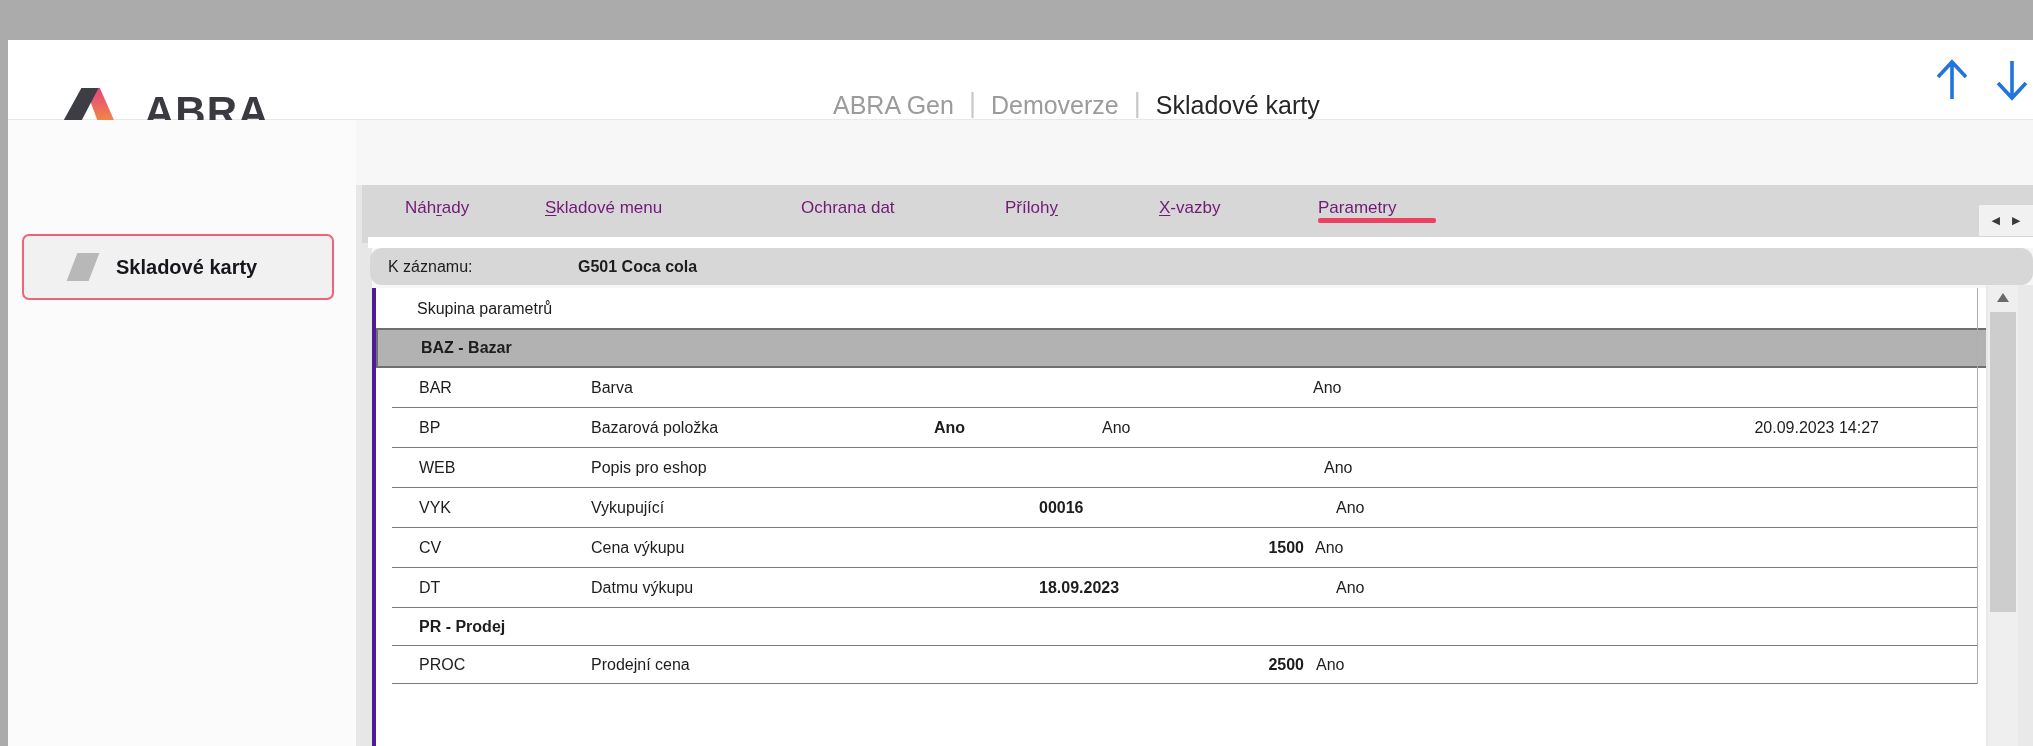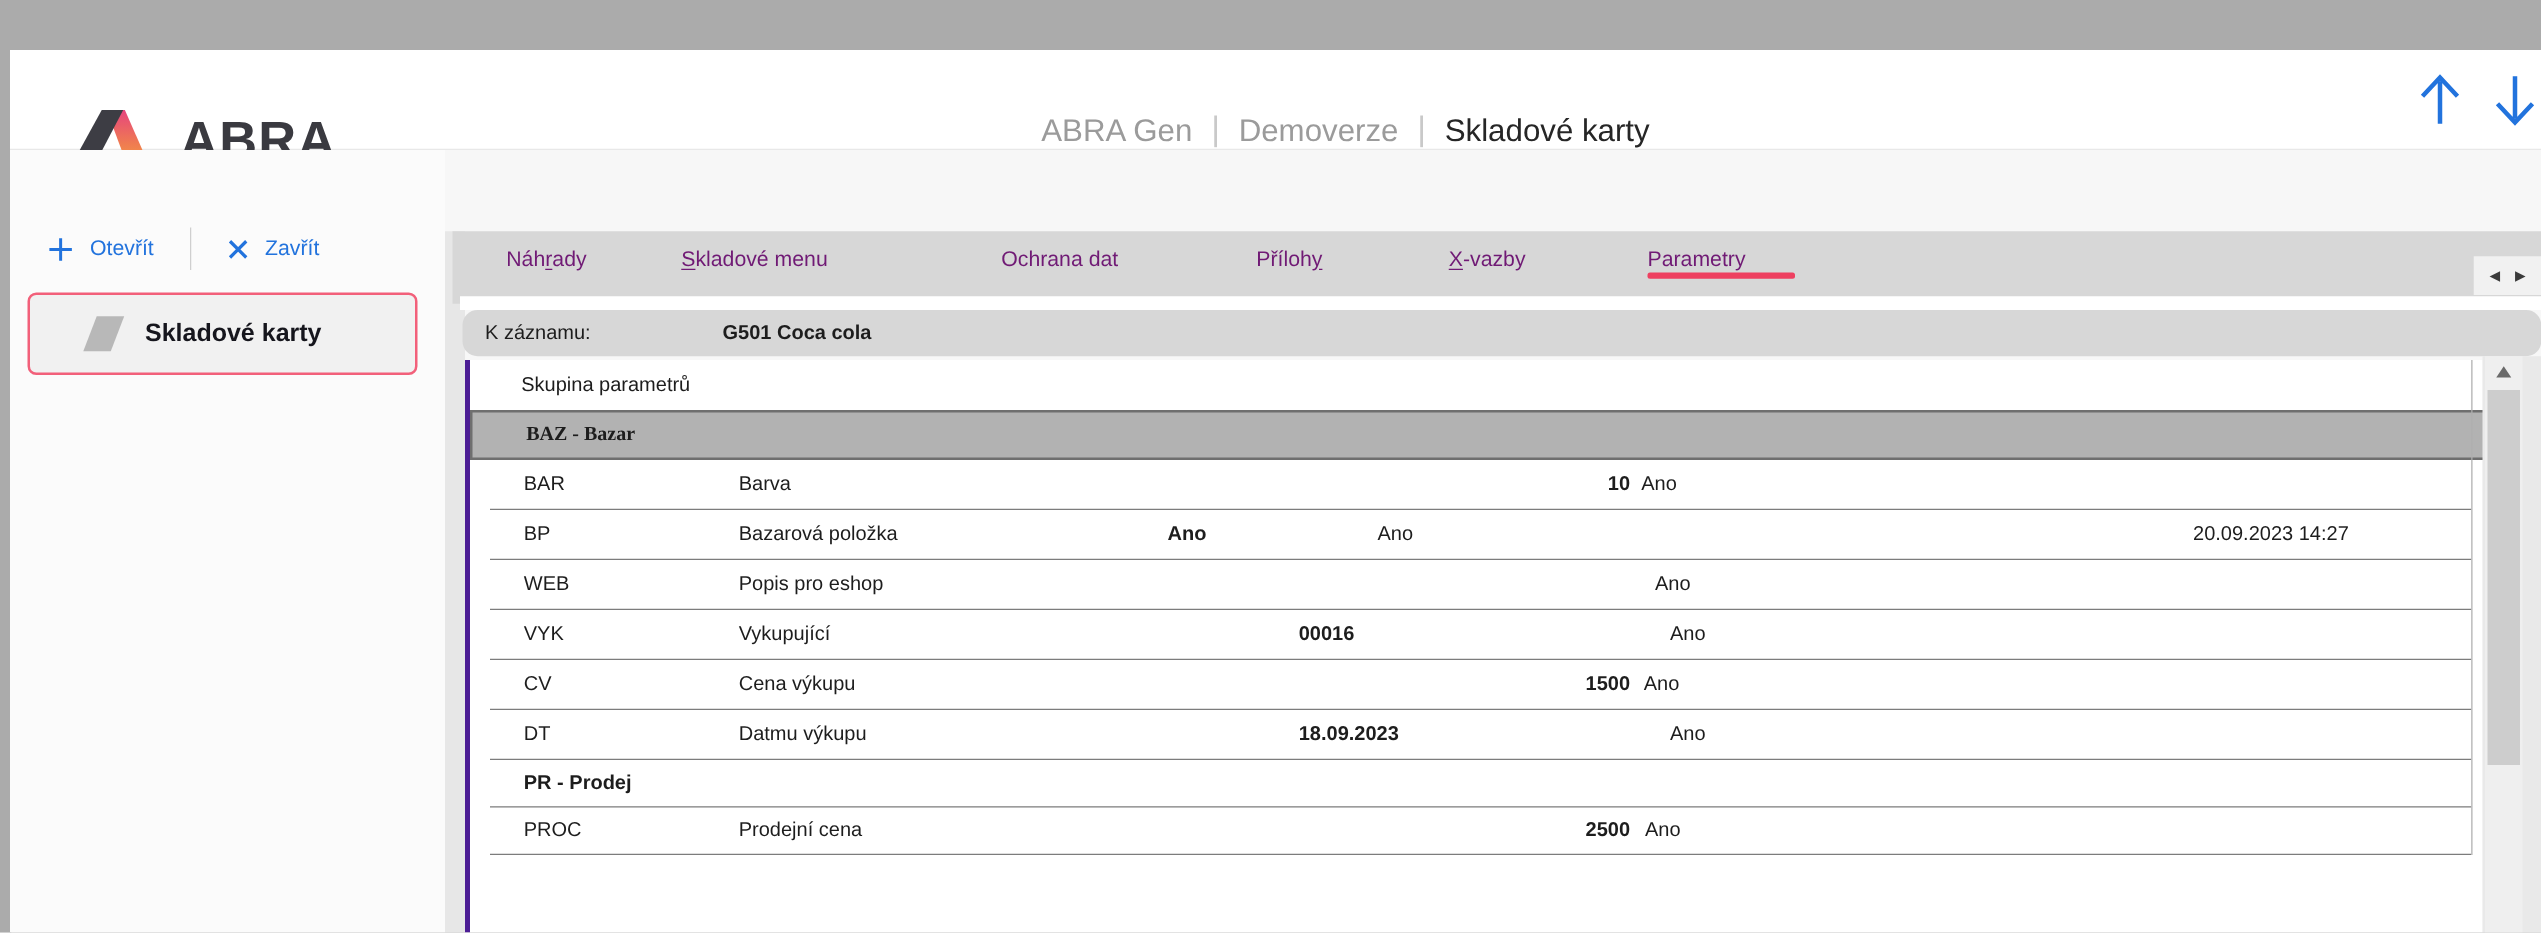--- a/index.html
+++ b/index.html
@@ -55,21 +55,21 @@
   .table-panel { position:absolute; left:372px; top:288px; width:1614px; height:458px; background:#ffffff; border-left:4px solid #4c1d95; font-size:16px; }
   .vline { position:absolute; left:1601px; top:0; width:1px; height:396px; background:#aeaeae; }
   .trow { position:absolute; left:0; width:1614px; height:40px; }
   .trow.lined::after { content:""; position:absolute; left:16px; right:13px; bottom:0; border-bottom:1px solid #7c7c7c; }
   .trow span { position:absolute; top:0; line-height:40px; white-space:nowrap; }
   .thead-row { position:absolute; left:0; top:2px; width:1614px; height:38px; }
   .thead-row span { position:absolute; left:41px; line-height:38px; }
   .group-row { font-weight:bold; }
   .group-row.selected { background:#b2b2b2; border:2px solid #6f6f6f; }
   .group-row .g-label { left:43px; }
-  .group-row.selected .g-label { line-height:36px;font-family:Liberation Serif, serif; }
+  .group-row.selected .g-label { line-height:36px; }
   .c-code { left:43px; }
   .c-name { left:215px; }
   .bold { font-weight:bold; }
   .t-right { text-align:right; }
 
   
   .vscroll { position:absolute; left:1988px; top:285px; width:30px; height:461px; background:#efefef; }
   .vscroll-up { position:absolute; left:9px; top:8px; width:0; height:0; border-left:6px solid transparent; border-right:6px solid transparent; border-bottom:9px solid #6a6a6a; cursor:pointer; }
   .vscroll-thumb { position:absolute; left:2px; top:27px; width:26px; height:300px; background:#cdcdcd; cursor:grab; }
 </style>
@@ -97,35 +97,20 @@
     <svg width="36" height="44" viewBox="0 0 36 44">
       <path d="M18 41 V7 M4 19 L18 4 L32 19" fill="none" stroke="#2273dd" stroke-width="3.6"></path>
     </svg>
     <svg width="36" height="44" viewBox="0 0 36 44">
       <path d="M18 3 V37 M4 25 L18 40 L32 25" fill="none" stroke="#2273dd" stroke-width="3.6"></path>
     </svg>
   </div>
 </div>
 
 <div class="sidebar">
-  <div class="side-toolbar">
-    <div class="side-btn">
-      <svg width="21" height="21" viewBox="0 0 21 21">
-        <path d="M10.5 1.5 V19.5 M1.5 10.5 H19.5" stroke="#2273dd" stroke-width="2.4"></path>
-      </svg>
-      <span>Otevřít</span>
-    </div>
-    <div class="side-divider"></div>
-    <div class="side-btn">
-      <svg width="17" height="17" viewBox="0 0 17 17">
-        <path d="M2 2 L15 15 M15 2 L2 15" stroke="#2273dd" stroke-width="2.6"></path>
-      </svg>
-      <span>Zavřít</span>
-    </div>
-  </div>
   <div class="side-item">
     <div class="pgram"></div>
     <span class="side-item-label">Skladové karty</span>
   </div>
 </div>
 
 <div class="gap-col"></div>
 
 <div class="tabbar">
   <div class="tab" style="left:43px"><span class="pre">Náh</span><span class="key">r</span><span class="pre">ady</span></div>
@@ -152,21 +137,20 @@
     <span>Skupina parametrů</span>
   </div>
 
   <div class="trow group-row selected" style="top:40px">
     <span class="g-label">BAZ - Bazar</span>
   </div>
 
   <div class="trow lined" style="top:80px">
     <span class="c-code">BAR</span>
     <span class="c-name">Barva</span>
-    <span class="bold t-right" style="left:558px;width:370px">10</span>
     <span style="left:937px">Ano</span>
   </div>
 
   <div class="trow lined" style="top:120px">
     <span class="c-code">BP</span>
     <span class="c-name">Bazarová položka</span>
     <span class="bold" style="left:558px">Ano</span>
     <span style="left:726px">Ano</span>
     <span class="t-right" style="left:1100px;width:403px">20.09.2023 14:27</span>
   </div>

